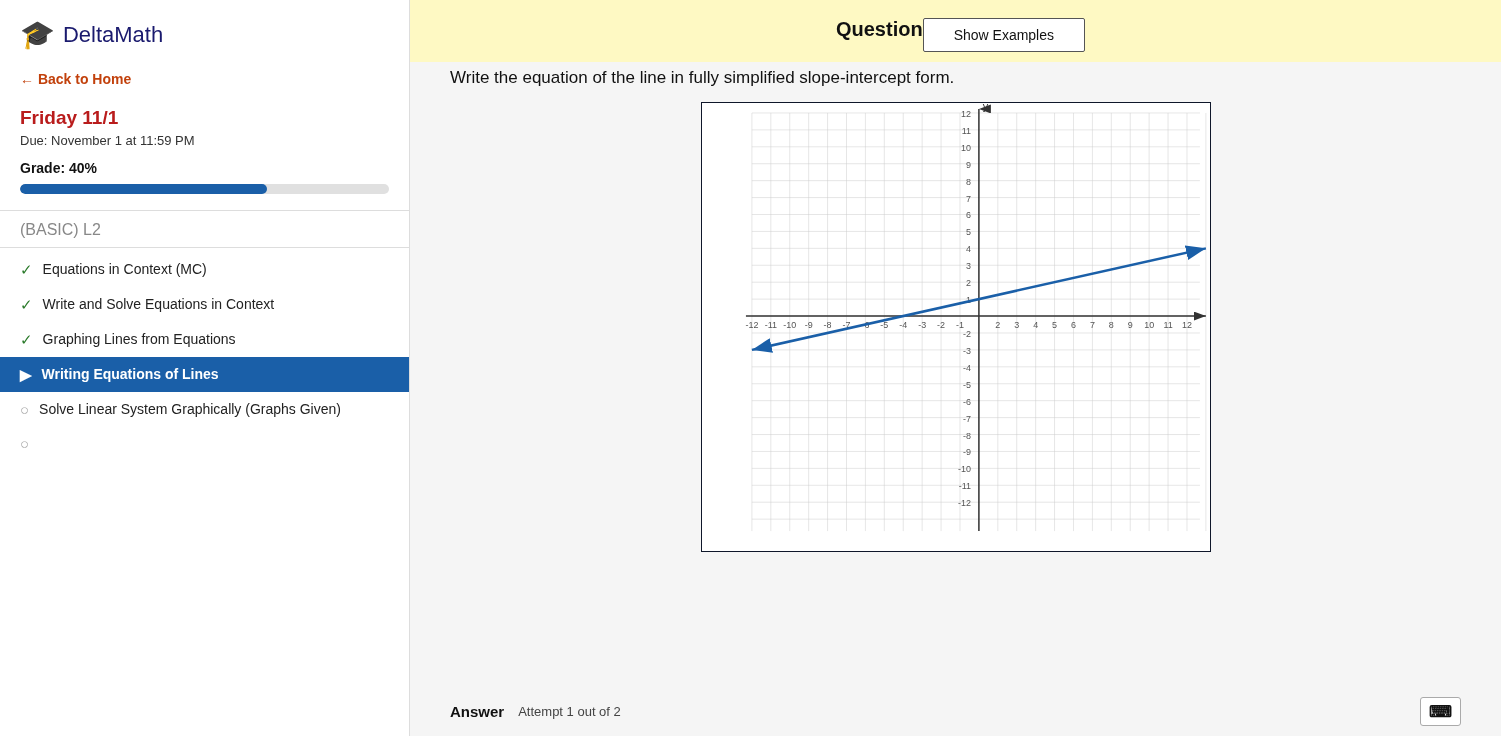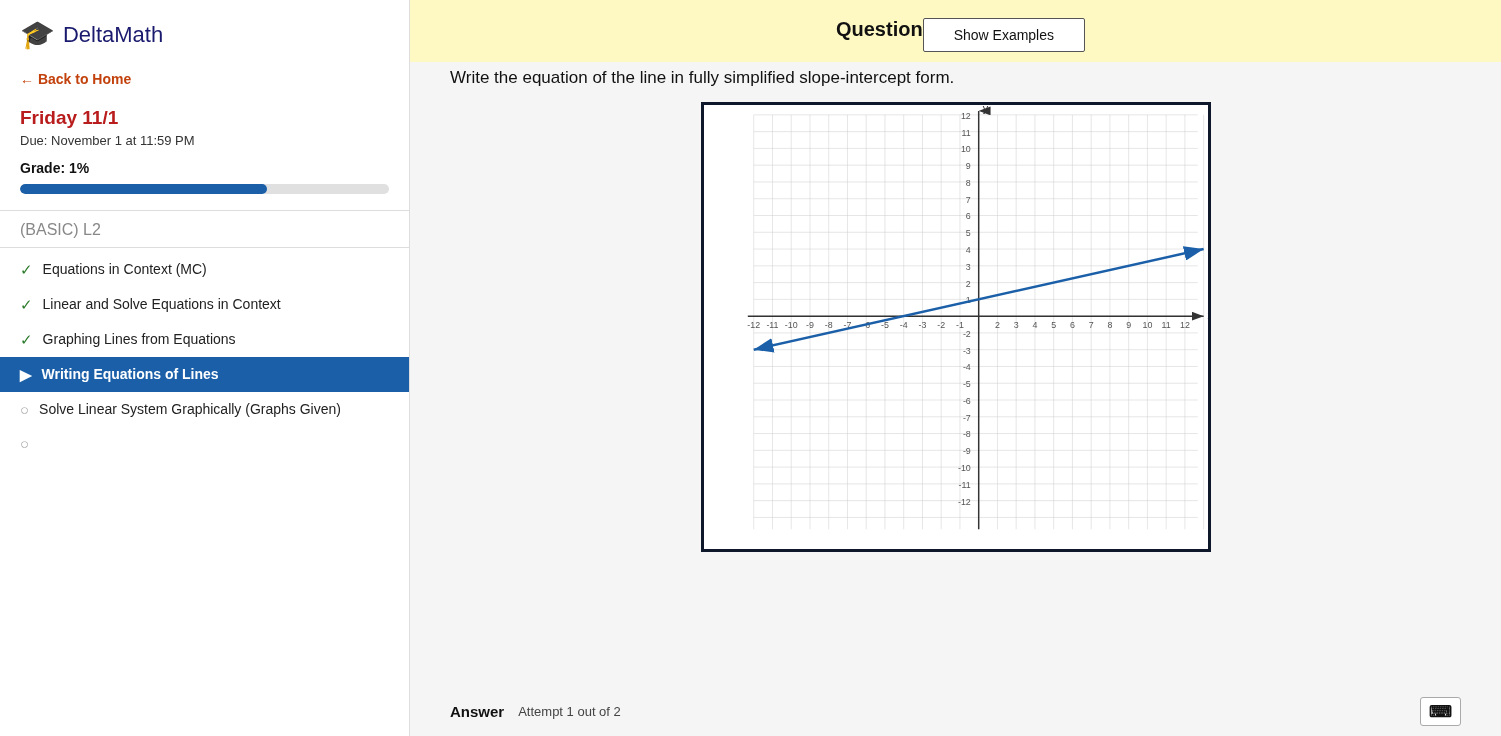--- a/index.html
+++ b/index.html
@@ -154,21 +154,21 @@
       display: flex;
       align-items: flex-start;
       justify-content: center;
       padding: 0 40px;
     }
     .graph-container {
       position: relative;
       width: 510px;
       height: 450px;
       background: #fff;
-      border: 3px solid #0f172a;
+      border: 1px solid #0f172a;
     }
     svg.graph-svg {
       width: 100%;
       height: 100%;
     }
     #answer-bar {
       padding: 10px 40px 10px 40px;
       display: flex;
       align-items: center;
       gap: 14px;
@@ -198,35 +198,35 @@
 <div id="sidebar">
   <div id="logo-area">
     <span class="logo-icon">🎓</span>
     <span class="logo-text">
       <span>Delta</span><span>Math</span>
     </span>
   </div>
   <div class="back-link">← Back to Home</div>
   <div class="sidebar-date">Friday 11/1</div>
   <div class="sidebar-due">Due: November 1 at 11:59 PM</div>
-  <div class="sidebar-grade-label">Grade: 1%</div>
+  <div class="sidebar-grade-label">Grade: 40%</div>
   <div class="sidebar-progress-bar-bg">
     <div class="sidebar-progress-bar-fill" style="width: 67%"></div>
   </div>
   <div class="sidebar-divider"></div>
   <div class="sidebar-section-label">(BASIC) L2</div>
   <div class="sidebar-divider"></div>
 
   <div class="nav-item completed">
     <span class="nav-icon">✓</span>
     <span class="nav-label">Equations in Context (MC)</span>
   </div>
   <div class="nav-item partial">
     <span class="nav-icon">✓</span>
-    <span class="nav-label">Linear and Solve Equations in Context</span>
+    <span class="nav-label">Write and Solve Equations in Context</span>
   </div>
   <div class="nav-item completed">
     <span class="nav-icon">✓</span>
     <span class="nav-label">Graphing Lines from Equations</span>
   </div>
   <div class="nav-item active">
     <span class="nav-icon">▶</span>
     <span class="nav-label">Writing Equations of Lines</span>
   </div>
   <div class="nav-item incomplete">

